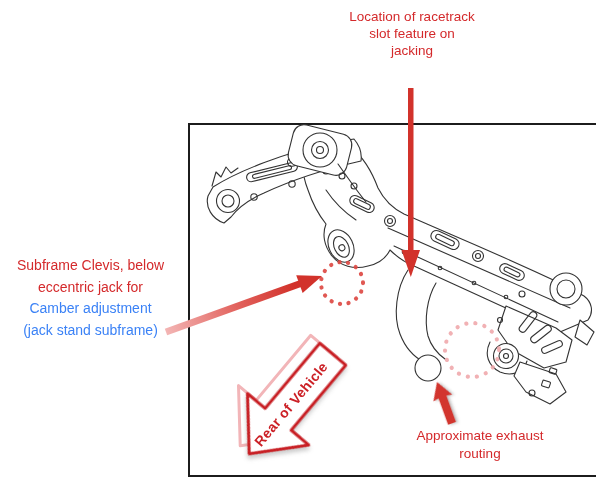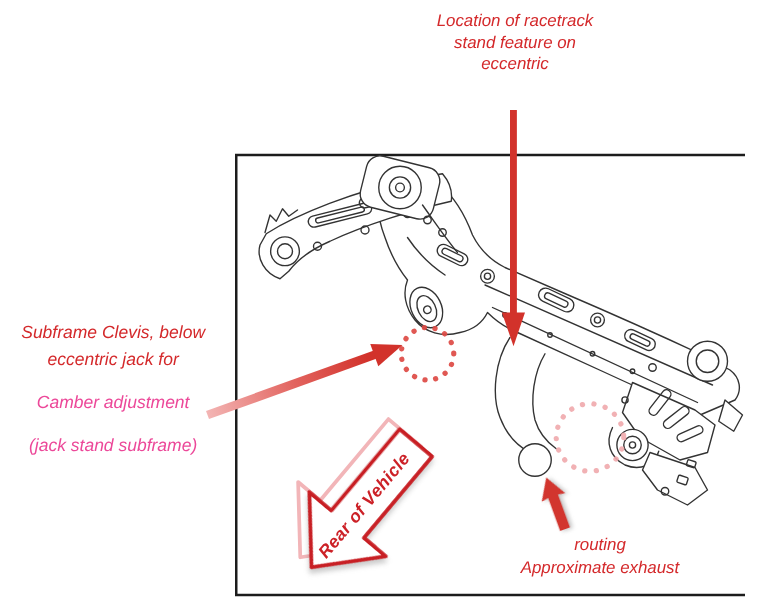--- a/index.html
+++ b/index.html
@@ -1,60 +1,59 @@
 <!DOCTYPE html>
 <html><head>
 <meta charset="utf-8">
 <style>
   html,body{margin:0;padding:0;background:#fff;}
   .canvas{
     position:relative;width:596px;height:490px;background:#ffffff;overflow:hidden;
     font-family:"Liberation Sans",sans-serif;
-    font-style:italic;
   }
   .frame{
     position:absolute;left:188px;top:123px;width:412px;height:354px;
     box-sizing:border-box;border:2px solid #1c1c1c;background:#fff;
   }
   .caption{position:absolute;text-align:center;}
   .caption .ln{display:block;}
   .cap-top{left:322px;top:8px;width:180px;font-size:13.5px;line-height:17px;color:#d4292b;}
   .cap-left{left:0px;top:255px;width:181px;font-size:14px;line-height:21.5px;color:#d4292b;}
   .cap-exhaust{left:394px;top:427px;width:172px;font-size:13.5px;line-height:18px;color:#d4292b;}
   .tone-strong{color:#d4292b;}
-  .tone-pale{color:#ec4899;margin-top:13px;}
+  .tone-pale{color:#3b82f6;}
   svg.overlay{position:absolute;left:0;top:0;}
   .lineart{stroke:#333;stroke-width:1.1;fill:none;stroke-linejoin:round;stroke-linecap:round;}
   .lineart .solid{fill:#ffffff;}
   .rear-arrow-main{filter:drop-shadow(2px 3px 2px rgba(110,110,110,.35));}
   .exhaust-arrow{filter:drop-shadow(2.5px 1.5px 1.5px rgba(120,120,120,.45));}
 </style>
 </head>
 <body>
 
 <div class="canvas">
 
   <div class="frame"></div>
 
   <div class="caption cap-top">
     <span class="ln">Location of racetrack</span>
-    <span class="ln">stand feature on</span>
-    <span class="ln">eccentric</span>
+    <span class="ln">slot feature on</span>
+    <span class="ln">jacking</span>
   </div>
 
   <div class="caption cap-left">
     <span class="ln tone-strong">Subframe Clevis, below</span>
     <span class="ln tone-strong">eccentric jack for</span>
     <span class="ln tone-pale">Camber adjustment</span>
     <span class="ln tone-pale">(jack stand subframe)</span>
   </div>
 
   <div class="caption cap-exhaust">
+    <span class="ln">Approximate exhaust</span>
     <span class="ln">routing</span>
-    <span class="ln">Approximate exhaust</span>
   </div>
 
   <svg class="overlay" width="608" height="490" viewBox="0 0 608 490">
 
     <defs>
       <linearGradient id="gradClevisArrow" gradientUnits="userSpaceOnUse" x1="166" y1="332" x2="322" y2="276">
         <stop offset="0" stop-color="#f3b5b4"></stop>
         <stop offset="0.45" stop-color="#e2635e"></stop>
         <stop offset="0.82" stop-color="#d2322b"></stop>
       </linearGradient>

